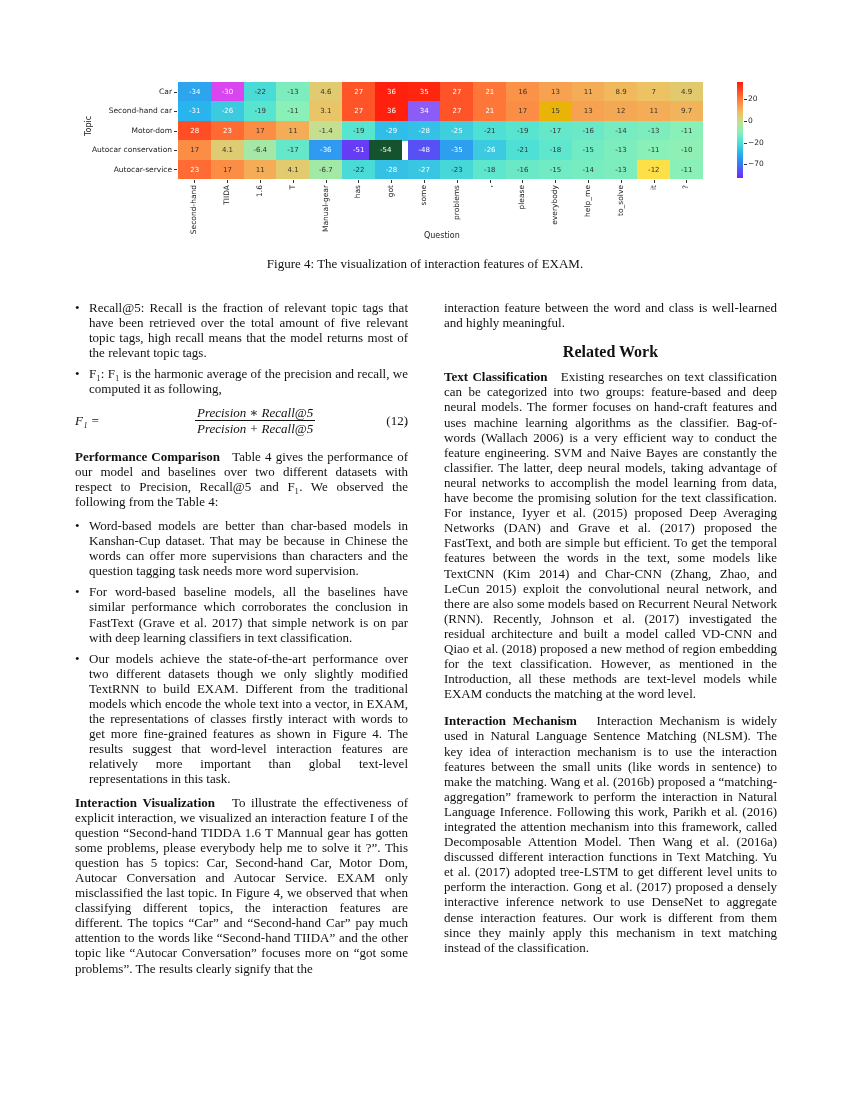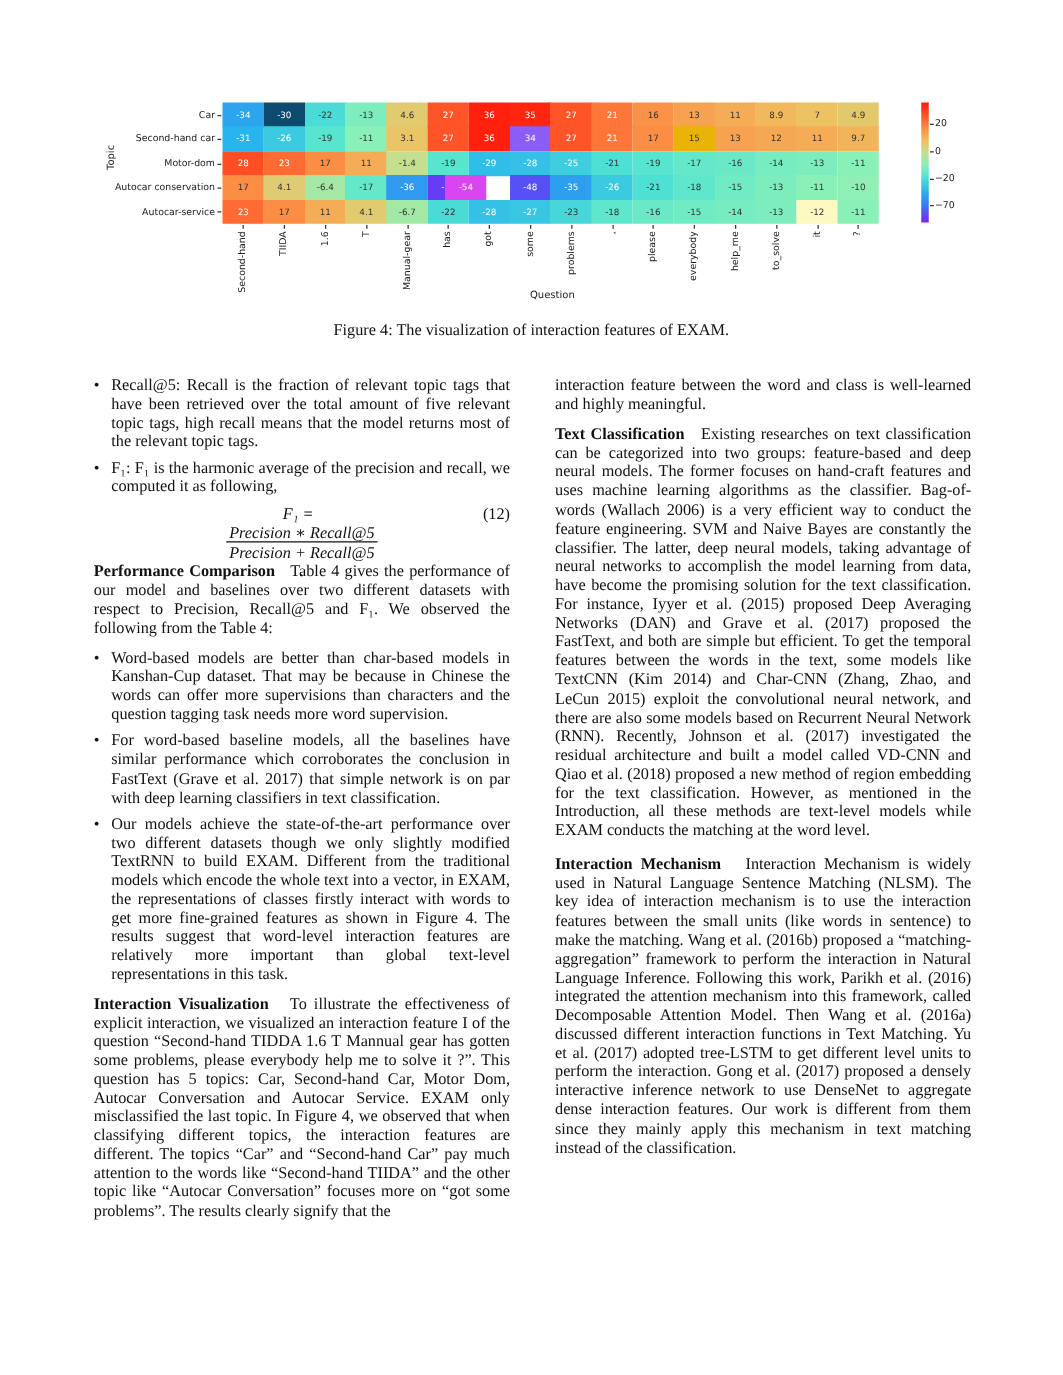--- a/index.html
+++ b/index.html
@@ -33,34 +33,34 @@
   .col { position: absolute; top: 300px; font-size: 13px; line-height: 15.1px;
          text-align: justify; }
   #col-left { left: 75px; width: 333px; }
   #col-right { left: 444px; width: 333px; }
   p { margin: 0; }
   .bullet { position: relative; padding-left: 14px; margin-bottom: 6px; }
   .bullet .dot { position: absolute; left: 0; top: 0; }
   .run-head { font-weight: bold; }
   .para { margin-bottom: 9px; }
   .eq { display: flex; align-items: center; justify-content: space-between; position: relative;
-        margin: 6px 0 10px 0; height: 36px; font-style: italic; flex-direction: column; }
+        margin: 6px 0 10px 0; height: 36px; font-style: italic; }
   .eq .lhs { margin-right: 6px; }
   .frac { display: inline-flex; flex-direction: column; align-items: center; }
   .frac .num { border-bottom: 1px solid #111; padding: 0 2px; }
   .eq .num-label { position: absolute; right: 0; font-style: normal; }
   .section-title { text-align: center; font-weight: bold; font-size: 16px; margin: 14px 0 10px 0; }
 </style>
 </head>
 <body>
 
 <div id="figure">
   <div id="heatmap">
       <div class="hm-cell" style="left: 178px; top: 82px; width: 33.3px; height: 19.9px; background: rgb(45, 164, 238); color: rgb(255, 255, 255);">-34</div>
-      <div class="hm-cell" style="left: 210.8px; top: 82px; width: 33.3px; height: 19.9px; background: #0c4a6e; color: rgb(255, 255, 255);">-30</div>
+      <div class="hm-cell" style="left: 210.8px; top: 82px; width: 33.3px; height: 19.9px; background: #d946ef; color: rgb(255, 255, 255);">-30</div>
       <div class="hm-cell" style="left: 243.6px; top: 82px; width: 33.3px; height: 19.9px; background: rgb(75, 219, 215); color: rgb(51, 51, 51);">-22</div>
       <div class="hm-cell" style="left: 276.4px; top: 82px; width: 33.3px; height: 19.9px; background: rgb(125, 237, 190); color: rgb(51, 51, 51);">-13</div>
       <div class="hm-cell" style="left: 309.2px; top: 82px; width: 33.3px; height: 19.9px; background: rgb(225, 202, 111); color: rgb(51, 51, 51);">4.6</div>
       <div class="hm-cell" style="left: 342px; top: 82px; width: 33.3px; height: 19.9px; background: rgb(255, 84, 39); color: rgb(255, 255, 255);">27</div>
       <div class="hm-cell" style="left: 374.8px; top: 82px; width: 33.3px; height: 19.9px; background: rgb(255, 32, 13); color: rgb(255, 255, 255);">36</div>
       <div class="hm-cell" style="left: 407.6px; top: 82px; width: 33.3px; height: 19.9px; background: rgb(255, 38, 16); color: rgb(255, 255, 255);">35</div>
       <div class="hm-cell" style="left: 440.4px; top: 82px; width: 33.3px; height: 19.9px; background: rgb(255, 84, 39); color: rgb(255, 255, 255);">27</div>
       <div class="hm-cell" style="left: 473.2px; top: 82px; width: 33.3px; height: 19.9px; background: rgb(255, 119, 56); color: rgb(255, 255, 255);">21</div>
       <div class="hm-cell" style="left: 506px; top: 82px; width: 33.3px; height: 19.9px; background: rgb(250, 146, 71); color: rgb(51, 51, 51);">16</div>
       <div class="hm-cell" style="left: 538.8px; top: 82px; width: 33.3px; height: 19.9px; background: rgb(246, 162, 80); color: rgb(51, 51, 51);">13</div>
@@ -105,21 +105,21 @@
       <div class="hm-cell" style="left: 637.2px; top: 120.8px; width: 33.3px; height: 19.9px; background: rgb(125, 237, 190); color: rgb(51, 51, 51);">-13</div>
       <div class="hm-cell" style="left: 670px; top: 120.8px; width: 33.3px; height: 19.9px; background: rgb(137, 240, 184); color: rgb(51, 51, 51);">-11</div>
       <div class="row-label" style="left: 22px; top: 125.8px;">Motor-dom</div>
       <div class="row-tick" style="left: 174px; top: 130.5px;"></div>
       <div class="hm-cell" style="left: 178px; top: 140.2px; width: 33.3px; height: 19.9px; background: rgb(251, 141, 68); color: rgb(51, 51, 51);">17</div>
       <div class="hm-cell" style="left: 210.8px; top: 140.2px; width: 33.3px; height: 19.9px; background: rgb(223, 204, 114); color: rgb(51, 51, 51);">4.1</div>
       <div class="hm-cell" style="left: 243.6px; top: 140.2px; width: 33.3px; height: 19.9px; background: rgb(165, 232, 165); color: rgb(51, 51, 51);">-6.4</div>
       <div class="hm-cell" style="left: 276.4px; top: 140.2px; width: 33.3px; height: 19.9px; background: rgb(101, 232, 201); color: rgb(51, 51, 51);">-17</div>
       <div class="hm-cell" style="left: 309.2px; top: 140.2px; width: 33.3px; height: 19.9px; background: rgb(48, 153, 240); color: rgb(255, 255, 255);">-36</div>
       <div class="hm-cell" style="left: 342px; top: 140.2px; width: 33.3px; height: 19.9px; background: rgb(102, 61, 245); color: rgb(255, 255, 255);">-51</div>
-      <div class="hm-cell" style="left: 356px; top: 140.2px; width: 33.3px; height: 19.9px; background: #d946ef; color: rgb(255, 255, 255);">-54</div>
+      <div class="hm-cell" style="left: 369px; top: 140.2px; width: 33.3px; height: 19.9px; background: #14532d; color: rgb(255, 255, 255);">-54</div>
       <div class="hm-cell" style="left: 407.6px; top: 140.2px; width: 33.3px; height: 19.9px; background: rgb(87, 81, 245); color: rgb(255, 255, 255);">-48</div>
       <div class="hm-cell" style="left: 440.4px; top: 140.2px; width: 33.3px; height: 19.9px; background: rgb(46, 159, 239); color: rgb(255, 255, 255);">-35</div>
       <div class="hm-cell" style="left: 473.2px; top: 140.2px; width: 33.3px; height: 19.9px; background: rgb(59, 202, 224); color: rgb(255, 255, 255);">-26</div>
       <div class="hm-cell" style="left: 506px; top: 140.2px; width: 33.3px; height: 19.9px; background: rgb(78, 224, 212); color: rgb(51, 51, 51);">-21</div>
       <div class="hm-cell" style="left: 538.8px; top: 140.2px; width: 33.3px; height: 19.9px; background: rgb(94, 231, 204); color: rgb(51, 51, 51);">-18</div>
       <div class="hm-cell" style="left: 571.6px; top: 140.2px; width: 33.3px; height: 19.9px; background: rgb(113, 235, 196); color: rgb(51, 51, 51);">-15</div>
       <div class="hm-cell" style="left: 604.4px; top: 140.2px; width: 33.3px; height: 19.9px; background: rgb(125, 237, 190); color: rgb(51, 51, 51);">-13</div>
       <div class="hm-cell" style="left: 637.2px; top: 140.2px; width: 33.3px; height: 19.9px; background: rgb(137, 240, 184); color: rgb(51, 51, 51);">-11</div>
       <div class="hm-cell" style="left: 670px; top: 140.2px; width: 33.3px; height: 19.9px; background: rgb(143, 239, 180); color: rgb(51, 51, 51);">-10</div>
       <div class="row-label" style="left: 22px; top: 145.2px;">Autocar conservation</div>
@@ -131,21 +131,21 @@
       <div class="hm-cell" style="left: 309.2px; top: 159.6px; width: 33.3px; height: 19.9px; background: rgb(163, 233, 166); color: rgb(51, 51, 51);">-6.7</div>
       <div class="hm-cell" style="left: 342px; top: 159.6px; width: 33.3px; height: 19.9px; background: rgb(75, 219, 215); color: rgb(51, 51, 51);">-22</div>
       <div class="hm-cell" style="left: 374.8px; top: 159.6px; width: 33.3px; height: 19.9px; background: rgb(52, 193, 229); color: rgb(255, 255, 255);">-28</div>
       <div class="hm-cell" style="left: 407.6px; top: 159.6px; width: 33.3px; height: 19.9px; background: rgb(56, 198, 226); color: rgb(255, 255, 255);">-27</div>
       <div class="hm-cell" style="left: 440.4px; top: 159.6px; width: 33.3px; height: 19.9px; background: rgb(71, 215, 217); color: rgb(51, 51, 51);">-23</div>
       <div class="hm-cell" style="left: 473.2px; top: 159.6px; width: 33.3px; height: 19.9px; background: rgb(94, 231, 204); color: rgb(51, 51, 51);">-18</div>
       <div class="hm-cell" style="left: 506px; top: 159.6px; width: 33.3px; height: 19.9px; background: rgb(107, 233, 199); color: rgb(51, 51, 51);">-16</div>
       <div class="hm-cell" style="left: 538.8px; top: 159.6px; width: 33.3px; height: 19.9px; background: rgb(113, 235, 196); color: rgb(51, 51, 51);">-15</div>
       <div class="hm-cell" style="left: 571.6px; top: 159.6px; width: 33.3px; height: 19.9px; background: rgb(119, 236, 193); color: rgb(51, 51, 51);">-14</div>
       <div class="hm-cell" style="left: 604.4px; top: 159.6px; width: 33.3px; height: 19.9px; background: rgb(125, 237, 190); color: rgb(51, 51, 51);">-13</div>
-      <div class="hm-cell" style="left: 637.2px; top: 159.6px; width: 33.3px; height: 19.9px; background: #fef9c3; color: rgb(51, 51, 51);">-12</div>
+      <div class="hm-cell" style="left: 637.2px; top: 159.6px; width: 33.3px; height: 19.9px; background: #fde047; color: rgb(51, 51, 51);">-12</div>
       <div class="hm-cell" style="left: 670px; top: 159.6px; width: 33.3px; height: 19.9px; background: rgb(137, 240, 184); color: rgb(51, 51, 51);">-11</div>
       <div class="row-label" style="left: 22px; top: 164.6px;">Autocar-service</div>
       <div class="row-tick" style="left: 174px; top: 169.3px;"></div>
       <div class="col-tick" style="left: 194.4px; top: 180px;"></div>
       <div class="col-label" style="left: 189.4px; top: 185px; transform: translateX(0px) rotate(-90deg) translateX(-100%);">Second-hand</div>
       <div class="col-tick" style="left: 227.2px; top: 180px;"></div>
       <div class="col-label" style="left: 222.2px; top: 185px; transform: translateX(0px) rotate(-90deg) translateX(-100%);">TIIDA</div>
       <div class="col-tick" style="left: 260px; top: 180px;"></div>
       <div class="col-label" style="left: 255px; top: 185px; transform: translateX(0px) rotate(-90deg) translateX(-100%);">1.6</div>
       <div class="col-tick" style="left: 292.8px; top: 180px;"></div>
@@ -220,20 +220,21 @@
     <p>Our models achieve the state-of-the-art performance over two different datasets though we only slightly modified TextRNN to build EXAM. Different from the traditional models which encode the whole text into a vector, in EXAM, the representations of classes firstly interact with words to get more fine-grained features as shown in Figure 4. The results suggest that word-level interaction features are relatively more important than global text-level representations in this task.</p>
   </div>
   <p class="para" style="margin-top:8px;">
     <span class="run-head">Interaction Visualization</span>&nbsp;&nbsp;
     <span>To illustrate the effectiveness of explicit interaction, we visualized an interaction feature I of the question “Second-hand TIDDA 1.6 T Mannual gear has gotten some problems, please everybody help me to solve it ?”. This question has 5 topics: Car, Second-hand Car, Motor Dom, Autocar Conversation and Autocar Service. EXAM only misclassified the last topic. In Figure 4, we observed that when classifying different topics, the interaction features are different. The topics “Car” and “Second-hand Car” pay much attention to the words like “Second-hand TIIDA” and the other topic like “Autocar Conversation” focuses more on “got some problems”. The results clearly signify that the</span>
   </p>
 </div>
 
 <div id="col-right" class="col">
   <p class="para">interaction feature between the word and class is well-learned and highly meaningful.</p>
+  <div class="section-title">Related Work</div>
   <p class="para" style="margin-bottom:12px;">
     <span class="run-head">Text Classification</span>&nbsp;&nbsp;
     <span>Existing researches on text classification can be categorized into two groups: feature-based and deep neural models. The former focuses on hand-craft features and uses machine learning algorithms as the classifier. Bag-of-words (Wallach 2006) is a very efficient way to conduct the feature engineering. SVM and Naive Bayes are constantly the classifier. The latter, deep neural models, taking advantage of neural networks to accomplish the model learning from data, have become the promising solution for the text classification. For instance, Iyyer et al. (2015) proposed Deep Averaging Networks (DAN) and Grave et al. (2017) proposed the FastText, and both are simple but efficient. To get the temporal features between the words in the text, some models like TextCNN (Kim 2014) and Char-CNN (Zhang, Zhao, and LeCun 2015) exploit the convolutional neural network, and there are also some models based on Recurrent Neural Network (RNN). Recently, Johnson et al. (2017) investigated the residual architecture and built a model called VD-CNN and Qiao et al. (2018) proposed a new method of region embedding for the text classification. However, as mentioned in the Introduction, all these methods are text-level models while EXAM conducts the matching at the word level.</span>
   </p>
   <p class="para">
     <span class="run-head">Interaction Mechanism</span>&nbsp;&nbsp;
     <span>Interaction Mechanism is widely used in Natural Language Sentence Matching (NLSM). The key idea of interaction mechanism is to use the interaction features between the small units (like words in sentence) to make the matching. Wang et al. (2016b) proposed a “matching-aggregation” framework to perform the interaction in Natural Language Inference. Following this work, Parikh et al. (2016) integrated the attention mechanism into this framework, called Decomposable Attention Model. Then Wang et al. (2016a) discussed different interaction functions in Text Matching. Yu et al. (2017) adopted tree-LSTM to get different level units to perform the interaction. Gong et al. (2017) proposed a densely interactive inference network to use DenseNet to aggregate dense interaction features. Our work is different from them since they mainly apply this mechanism in text matching instead of the classification.</span>
   </p>
 </div>
 

